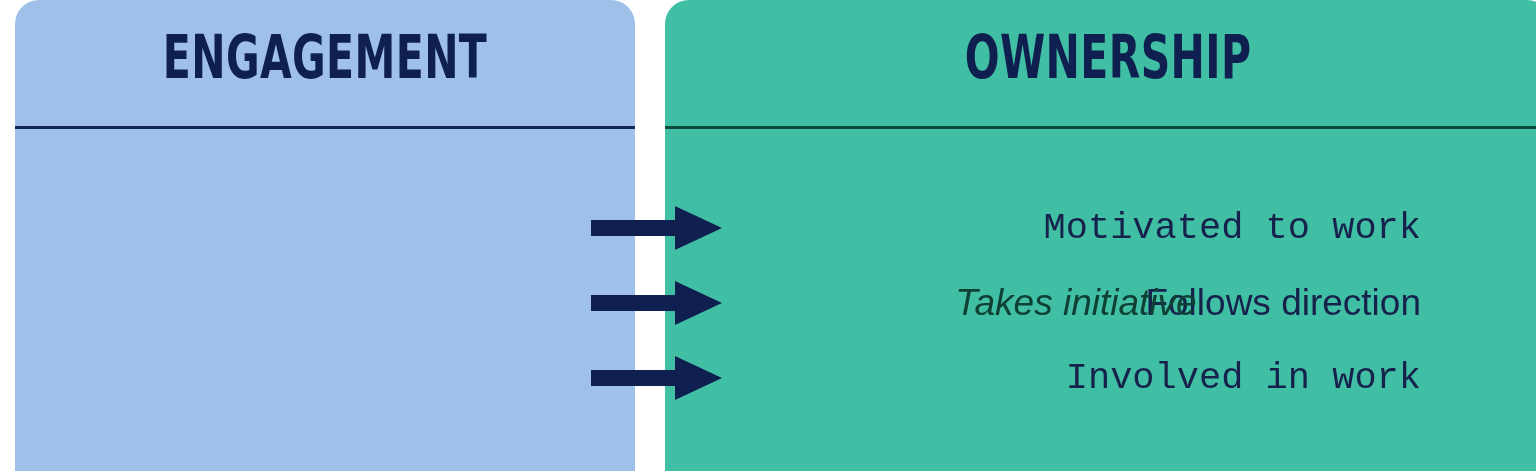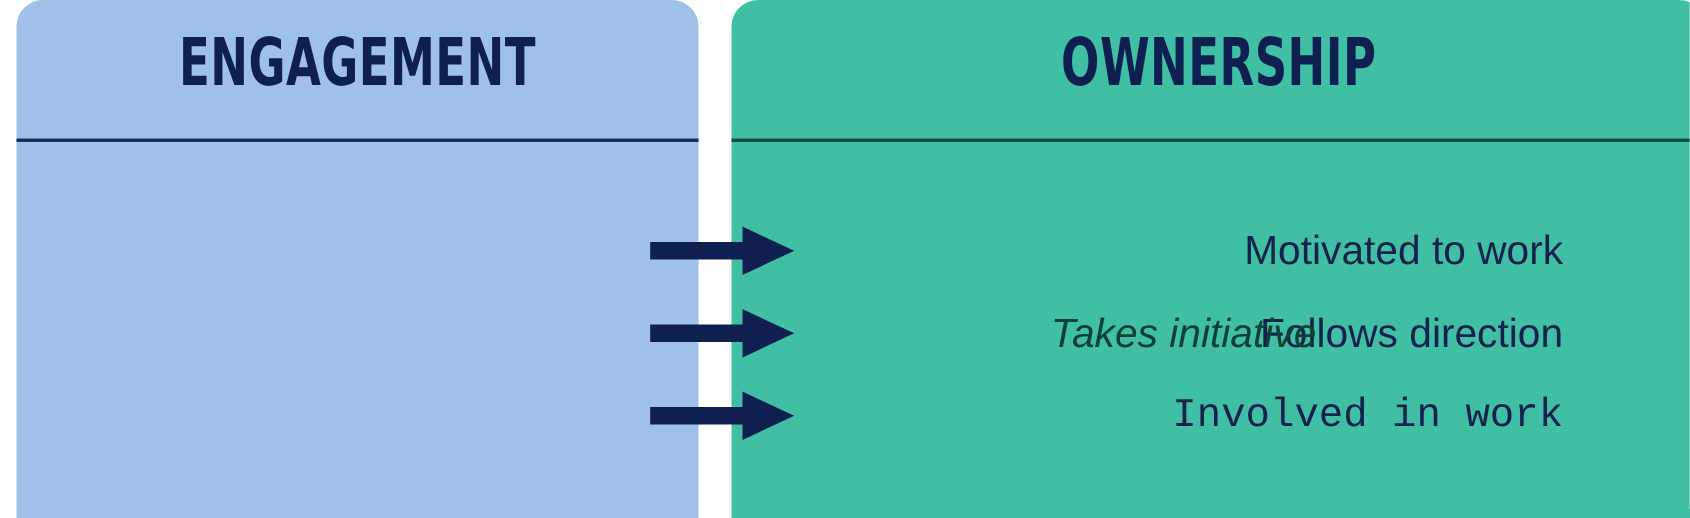--- a/index.html
+++ b/index.html
@@ -103,21 +103,21 @@
   <div class="panel" id="panel-engagement">
     <div class="panel-title">ENGAGEMENT</div>
     <div class="panel-divider" id="divider-engagement"></div>
   </div>
 
   <div class="panel" id="panel-ownership">
     <div class="panel-title">OWNERSHIP</div>
     <div class="panel-divider" id="divider-ownership"></div>
   </div>
 
-  <div class="row-label left-label" style="top:206px;">Motivated to work</div>
+  <div class="row-label left-label" style="top:206px;font-family:Liberation Mono, monospace;">Motivated to work</div>
   <div class="arrow" style="top:205px;">
     <svg viewBox="0 0 132 46" preserveAspectRatio="none">
       <path d="M0,15 L84,15 L84,1 L131,23 L84,45 L84,31 L0,31 Z" fill="#0F2050"></path>
     </svg>
   </div>
 
   <div class="row-label left-label" style="top:281px;text-align:right;">Follows direction</div>
   <div class="arrow" style="top:280px;">
     <svg viewBox="0 0 132 46" preserveAspectRatio="none">
       <path d="M0,15 L84,15 L84,1 L131,23 L84,45 L84,31 L0,31 Z" fill="#0F2050"></path>

